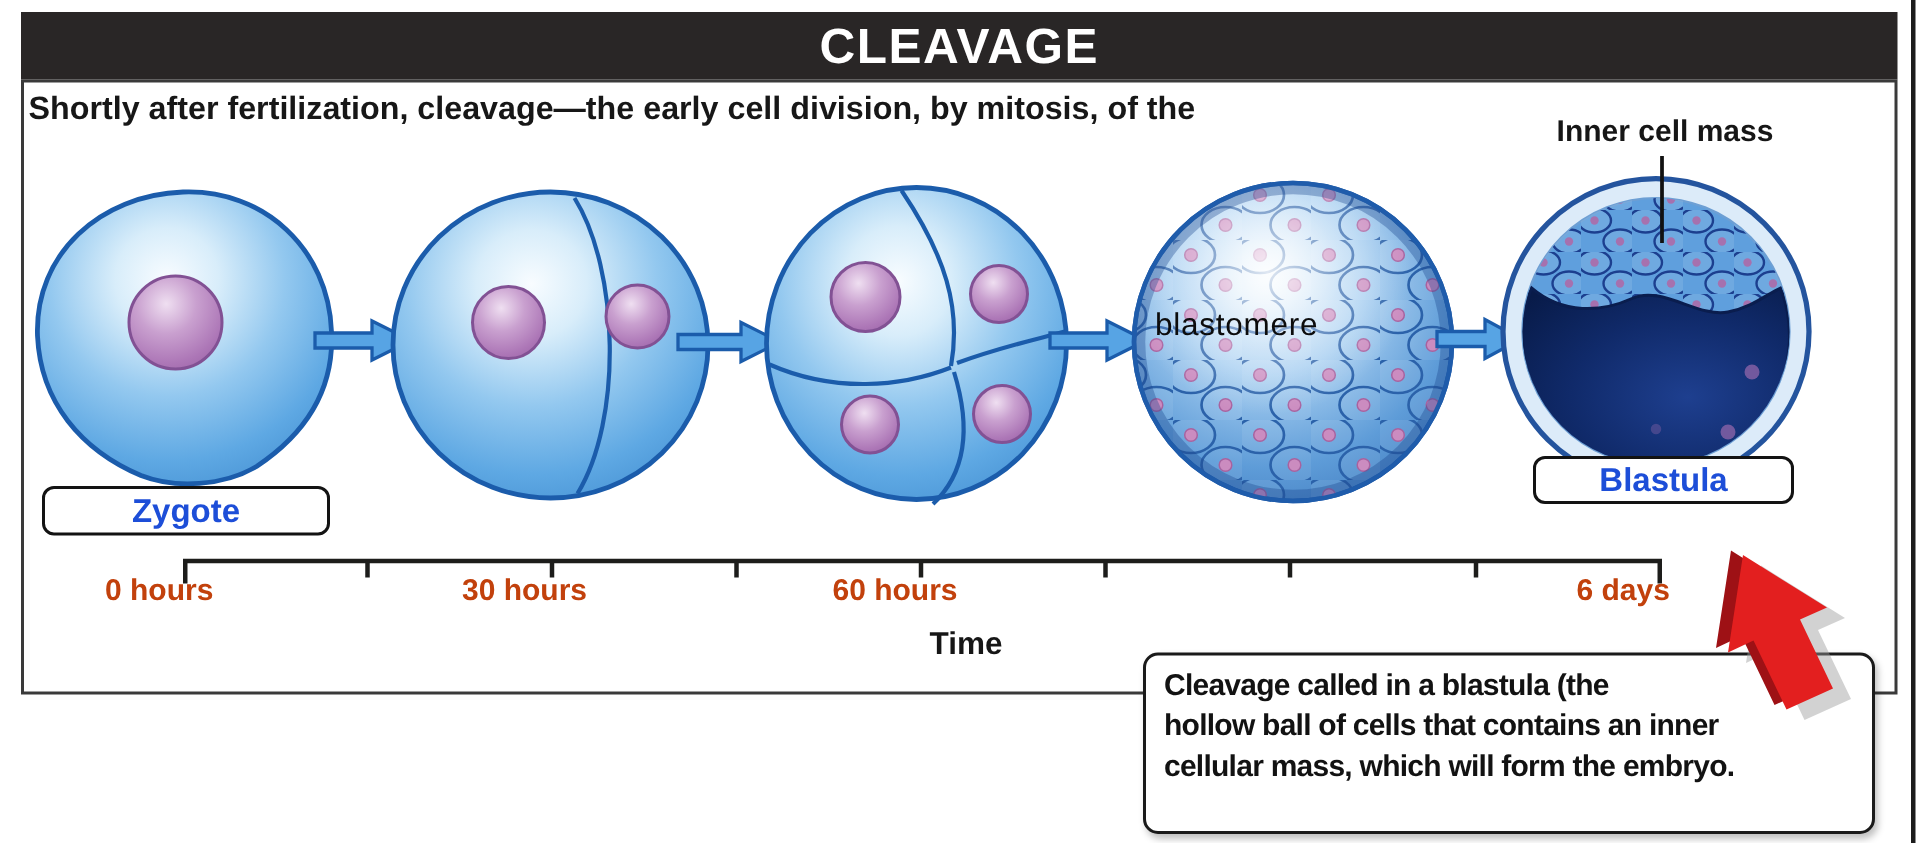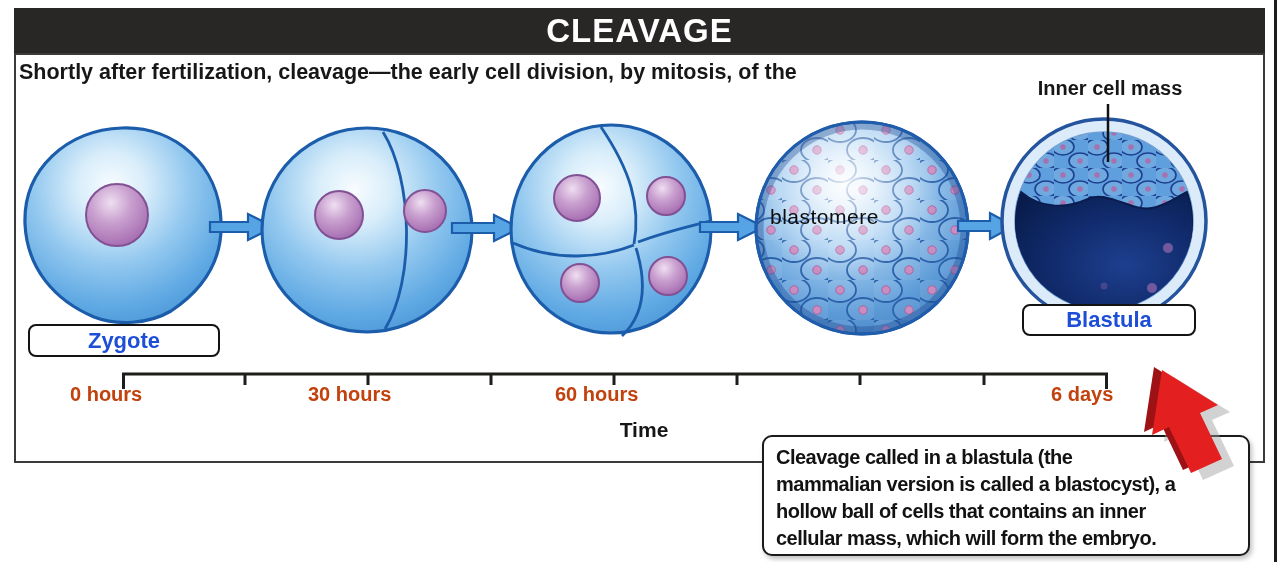--- a/index.html
+++ b/index.html
@@ -194,21 +194,20 @@
 <div class="abs" id="blastomere-label">blastomere</div>
 
 <div class="abs tick-label" id="tick0">0 hours</div>
 <div class="abs tick-label" id="tick1">30 hours</div>
 <div class="abs tick-label" id="tick2">60 hours</div>
 <div class="abs tick-label" id="tick3">6 days</div>
 <div class="abs" id="time-title">Time</div>
 
 <div class="abs" id="callout-box">
   <div class="cl">Cleavage called in a blastula (the</div>
-  <div class="cl">mammalian version is called a blastocyst), a</div>
   <div class="cl">hollow ball of cells that contains an inner</div>
   <div class="cl">cellular mass, which will form the embryo.</div>
 </div>
 
 <svg class="abs" id="red-arrow-svg" width="1280" height="562" viewBox="0 0 1280 562">
   <g>
     <polygon points="1162,370 1218,405 1200,413 1222,459 1191,473 1169,427 1152,435" fill="#9c9c9c" opacity="0.45" transform="translate(12,7)"></polygon>
     <polygon points="1162,370 1218,405 1200,413 1222,459 1191,473 1169,427 1152,435" fill="#9e1115" transform="translate(-8,-3)"></polygon>
     <polygon points="1162,370 1218,405 1200,413 1222,459 1191,473 1169,427 1152,435" fill="#e31f1f"></polygon>
   </g>

